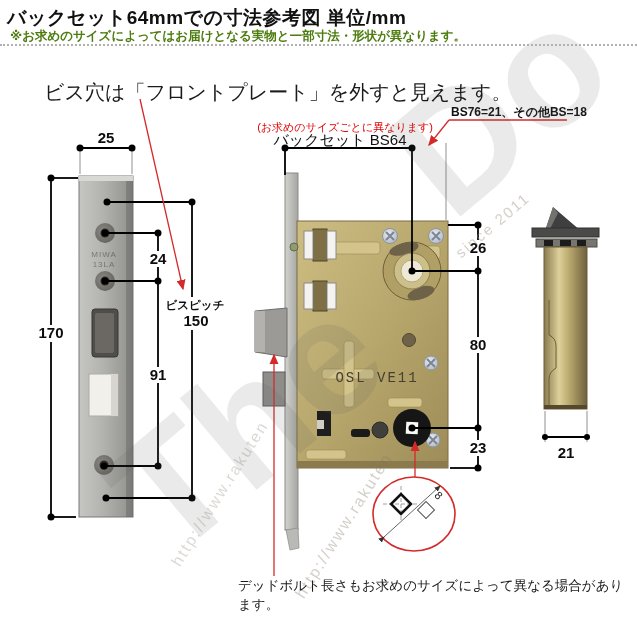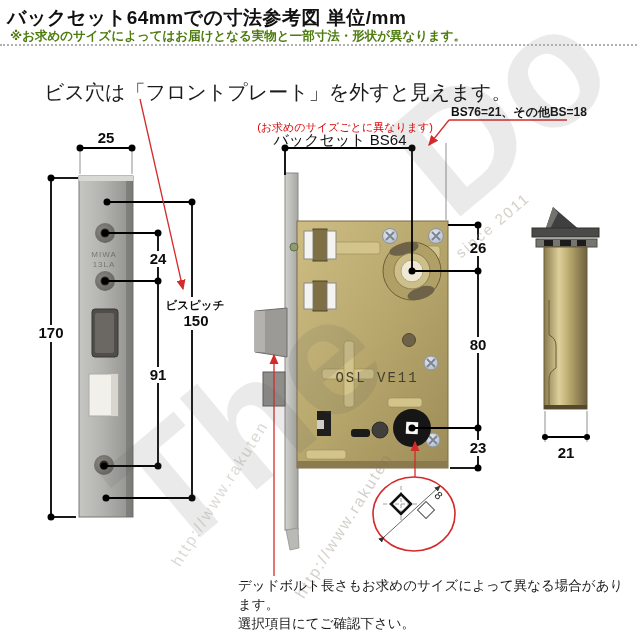--- a/index.html
+++ b/index.html
@@ -301,16 +301,15 @@
   <div class="wm wmurl" id="wm4">http://www.rakuten</div>
   <div class="wm" id="wm5">since 2011</div>
 
   <div class="hdr" id="title">バックセット64mmでの寸法参考図 単位/mm</div>
   <div class="hdr" id="warning">※お求めのサイズによってはお届けとなる実物と一部寸法・形状が異なります。</div>
   <div id="sep"></div>
   <div class="hdr" id="screwnote">ビス穴は「フロントプレート」を外すと見えます。</div>
 
   <div class="hdr" id="bottomnote">
     <div>デッドボルト長さもお求めのサイズによって異なる場合があります。</div>
-    <div>選択項目にてご確認下さい。</div>
   </div>
 
 </div>
 
 </body></html>

